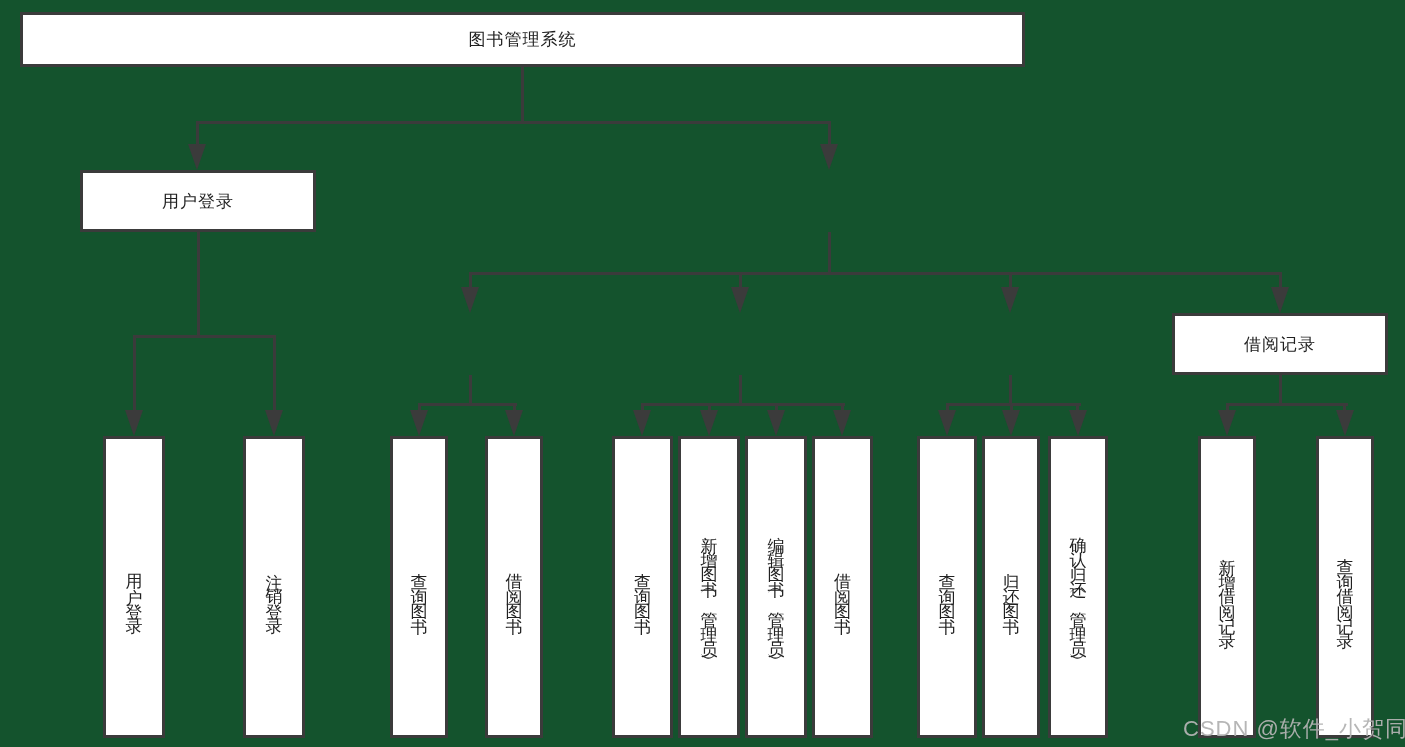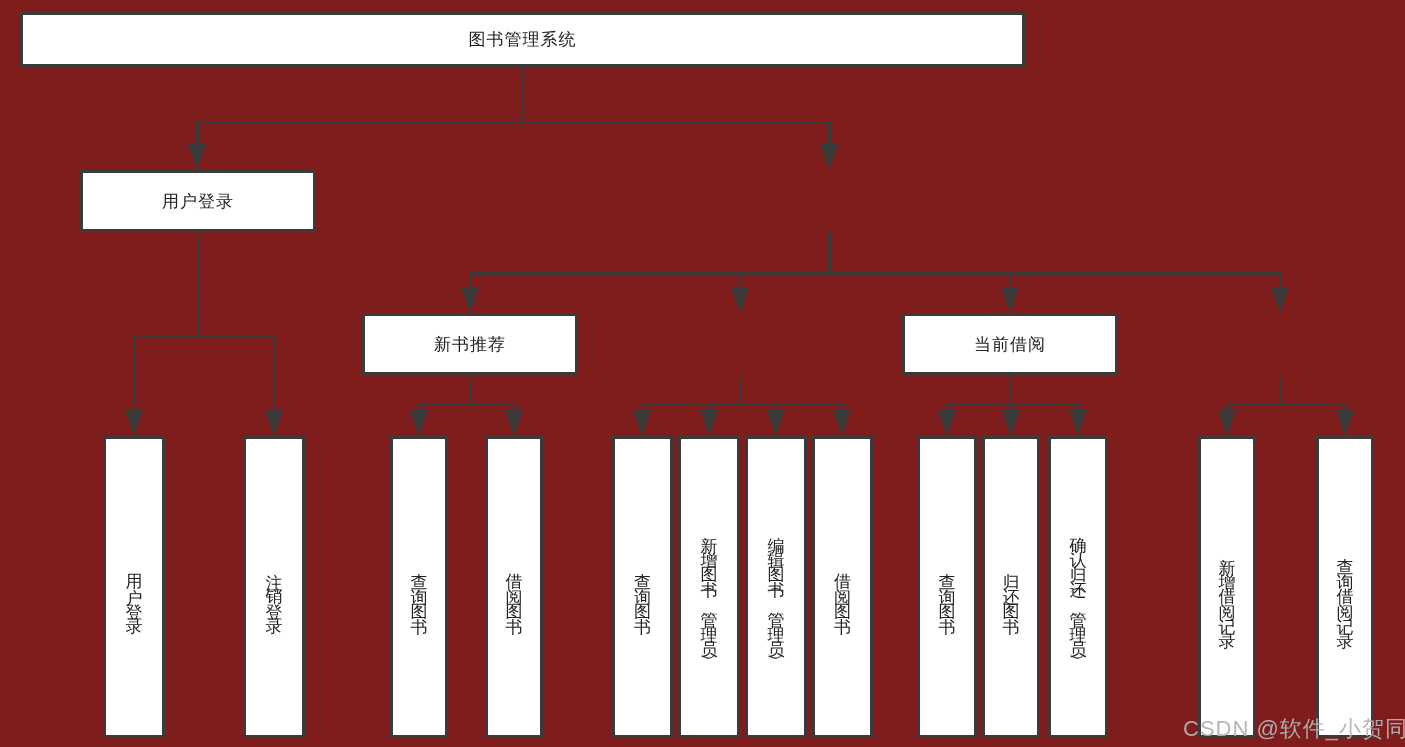--- a/index.html
+++ b/index.html
@@ -1,17 +1,17 @@
 <!DOCTYPE html>
 <html><head>
 <meta charset="utf-8">
 <style>
   html,body{margin:0;padding:0;background:#ffffff;}
   .canvas{
-    position:relative;width:1405px;height:747px;background:#7f1d1d;overflow:hidden;
+    position:relative;width:1405px;height:747px;background:#14532d;overflow:hidden;
     font-family:"Liberation Sans", sans-serif;
     text-align:center;
   }
   .node{
     position:absolute;box-sizing:border-box;background:#ffffff;
     border:3px solid #3b3b3b;color:#212121;
     display:flex;align-items:center;justify-content:center;
     font-size:17px;letter-spacing:1px;white-space:nowrap;
   }
   .leaf{
@@ -61,25 +61,22 @@
   <div class="hline" style="left:469px;top:272px;width:813px;"></div>
   <div class="vline" style="left:469px;top:272px;height:19px;"></div>
   <div class="vline" style="left:739px;top:272px;height:19px;"></div>
   <div class="vline" style="left:1009px;top:272px;height:19px;"></div>
   <div class="vline" style="left:1279px;top:272px;height:19px;"></div>
   <div class="arrow" style="left:461px;top:287px;"></div>
   <div class="arrow" style="left:731px;top:287px;"></div>
   <div class="arrow" style="left:1001px;top:287px;"></div>
   <div class="arrow" style="left:1271px;top:287px;"></div>
 
-  <div class="node" style="left:362px;top:313px;width:216px;height:62px;">
-    <span>新书推荐</span>
-  </div>
-  <div class="node" style="left:902px;top:313px;width:216px;height:62px;">
-    <span>当前借阅</span>
+  <div class="node" style="left:1172px;top:313px;width:216px;height:62px;">
+    <span>借阅记录</span>
   </div>
 
   <div class="vline" style="left:469px;top:375px;height:31px;"></div>
   <div class="hline" style="left:418px;top:403px;width:99px;"></div>
   <div class="vline" style="left:418px;top:403px;height:11px;"></div>
   <div class="vline" style="left:513px;top:403px;height:11px;"></div>
   <div class="arrow" style="left:410px;top:410px;"></div>
   <div class="arrow" style="left:505px;top:410px;"></div>
 
   <div class="vline" style="left:739px;top:375px;height:31px;"></div>

